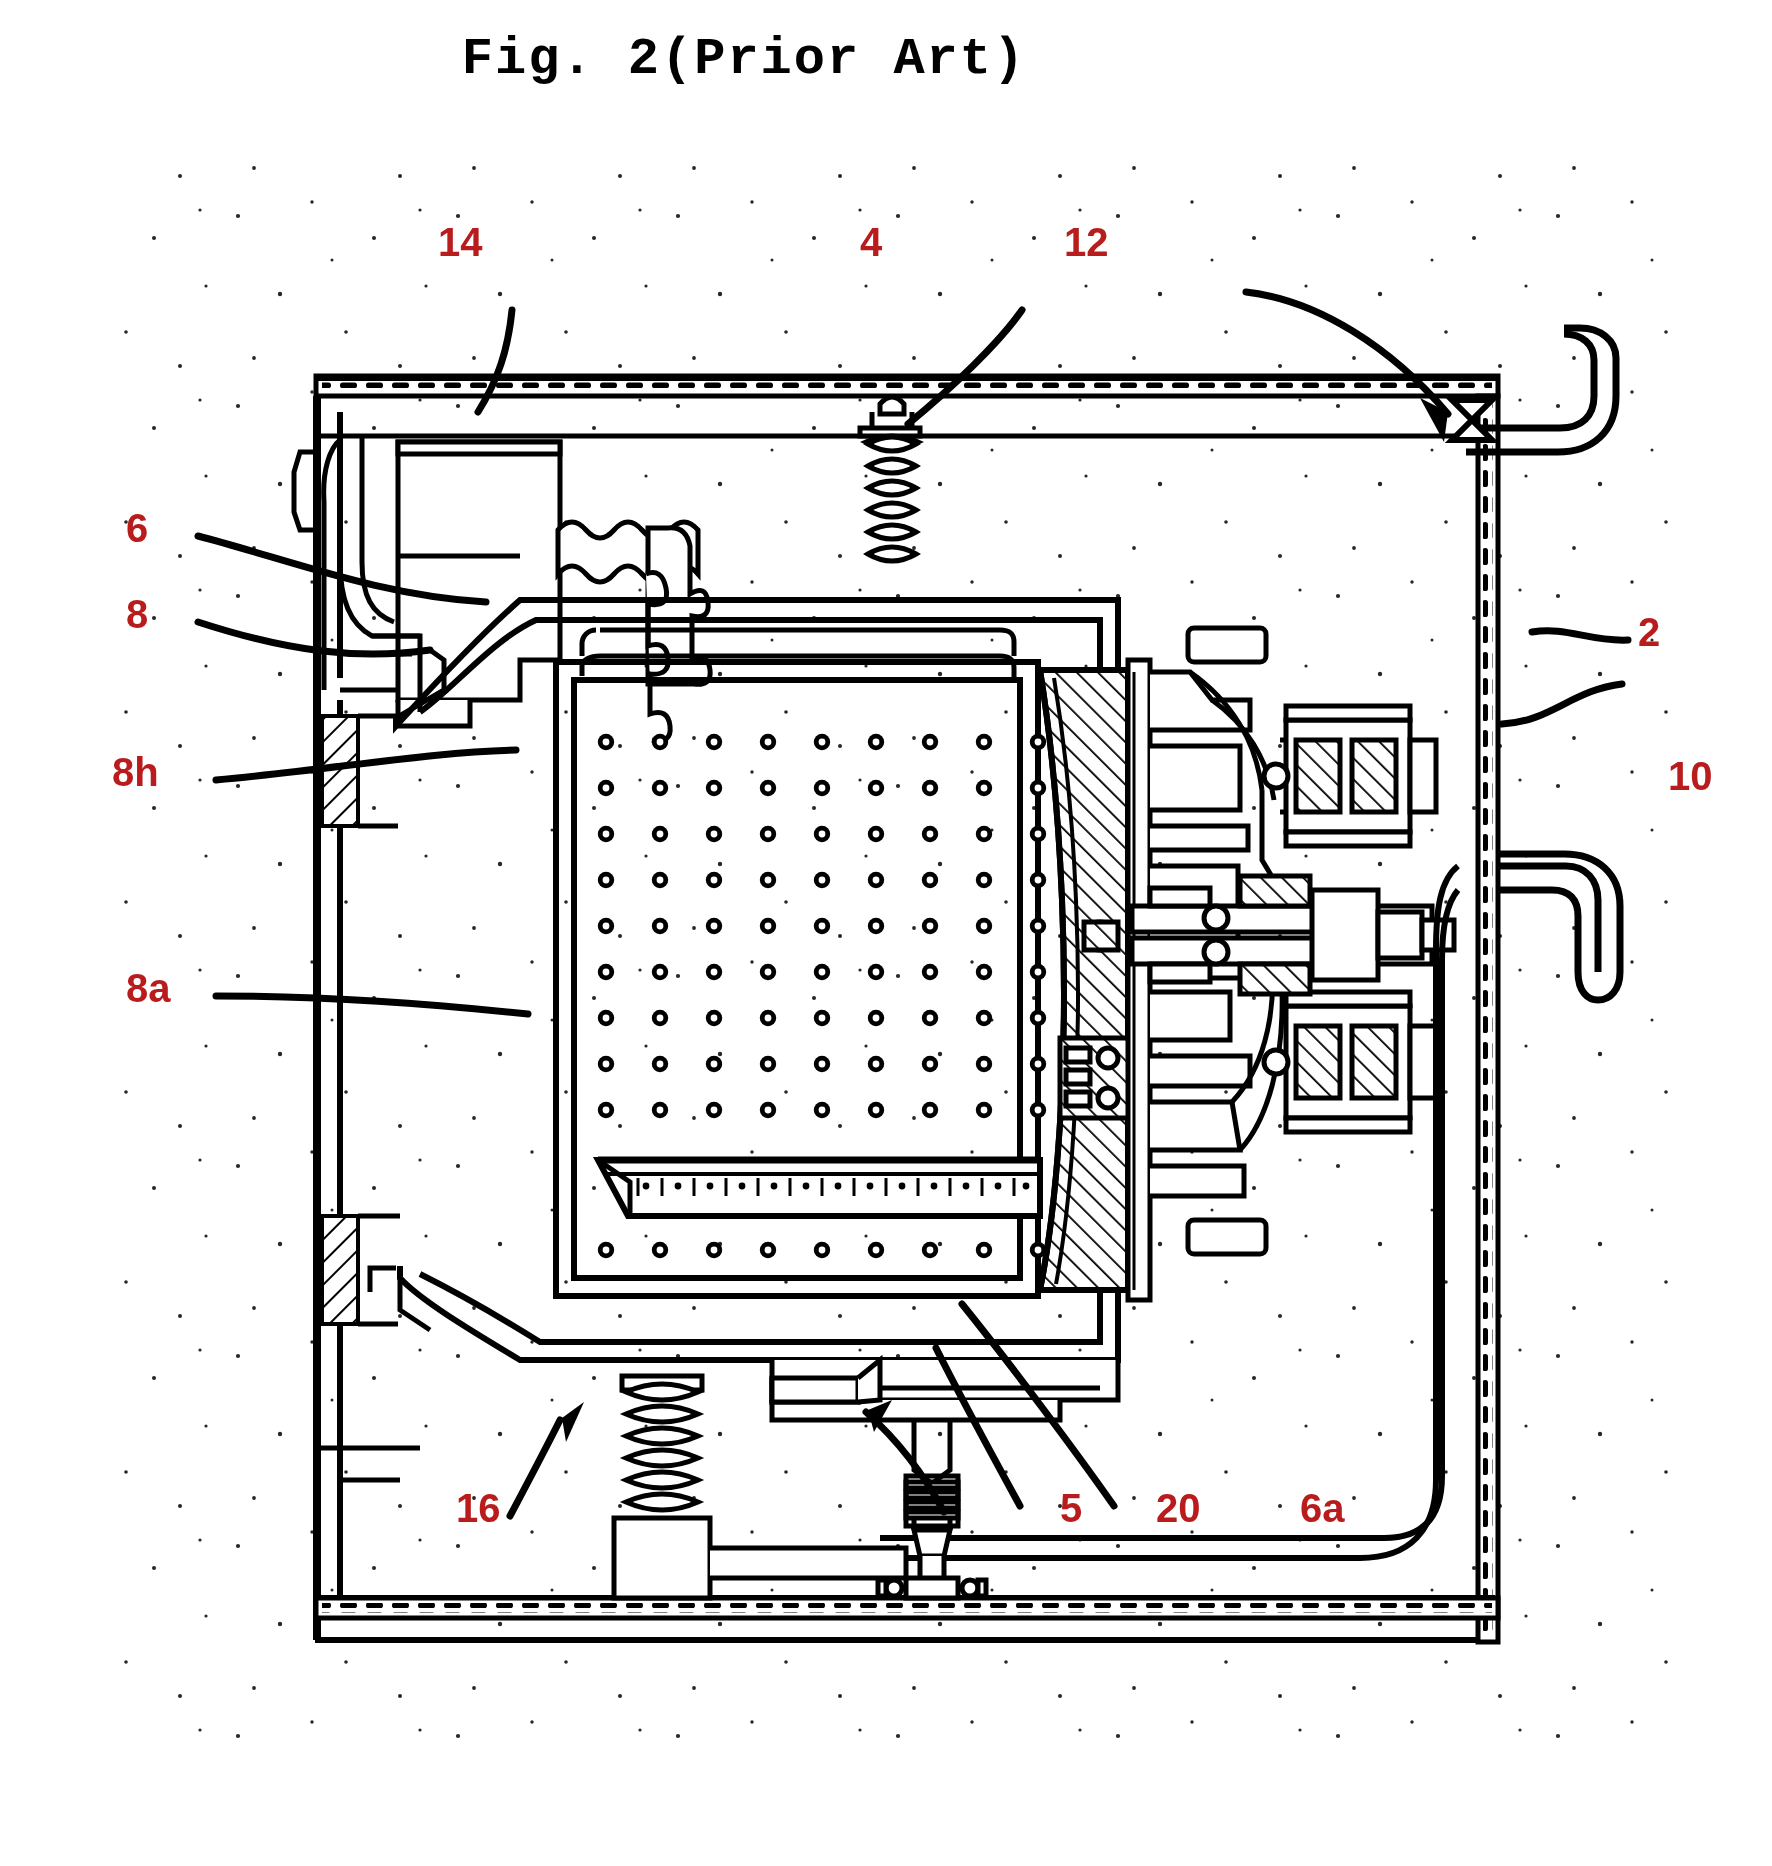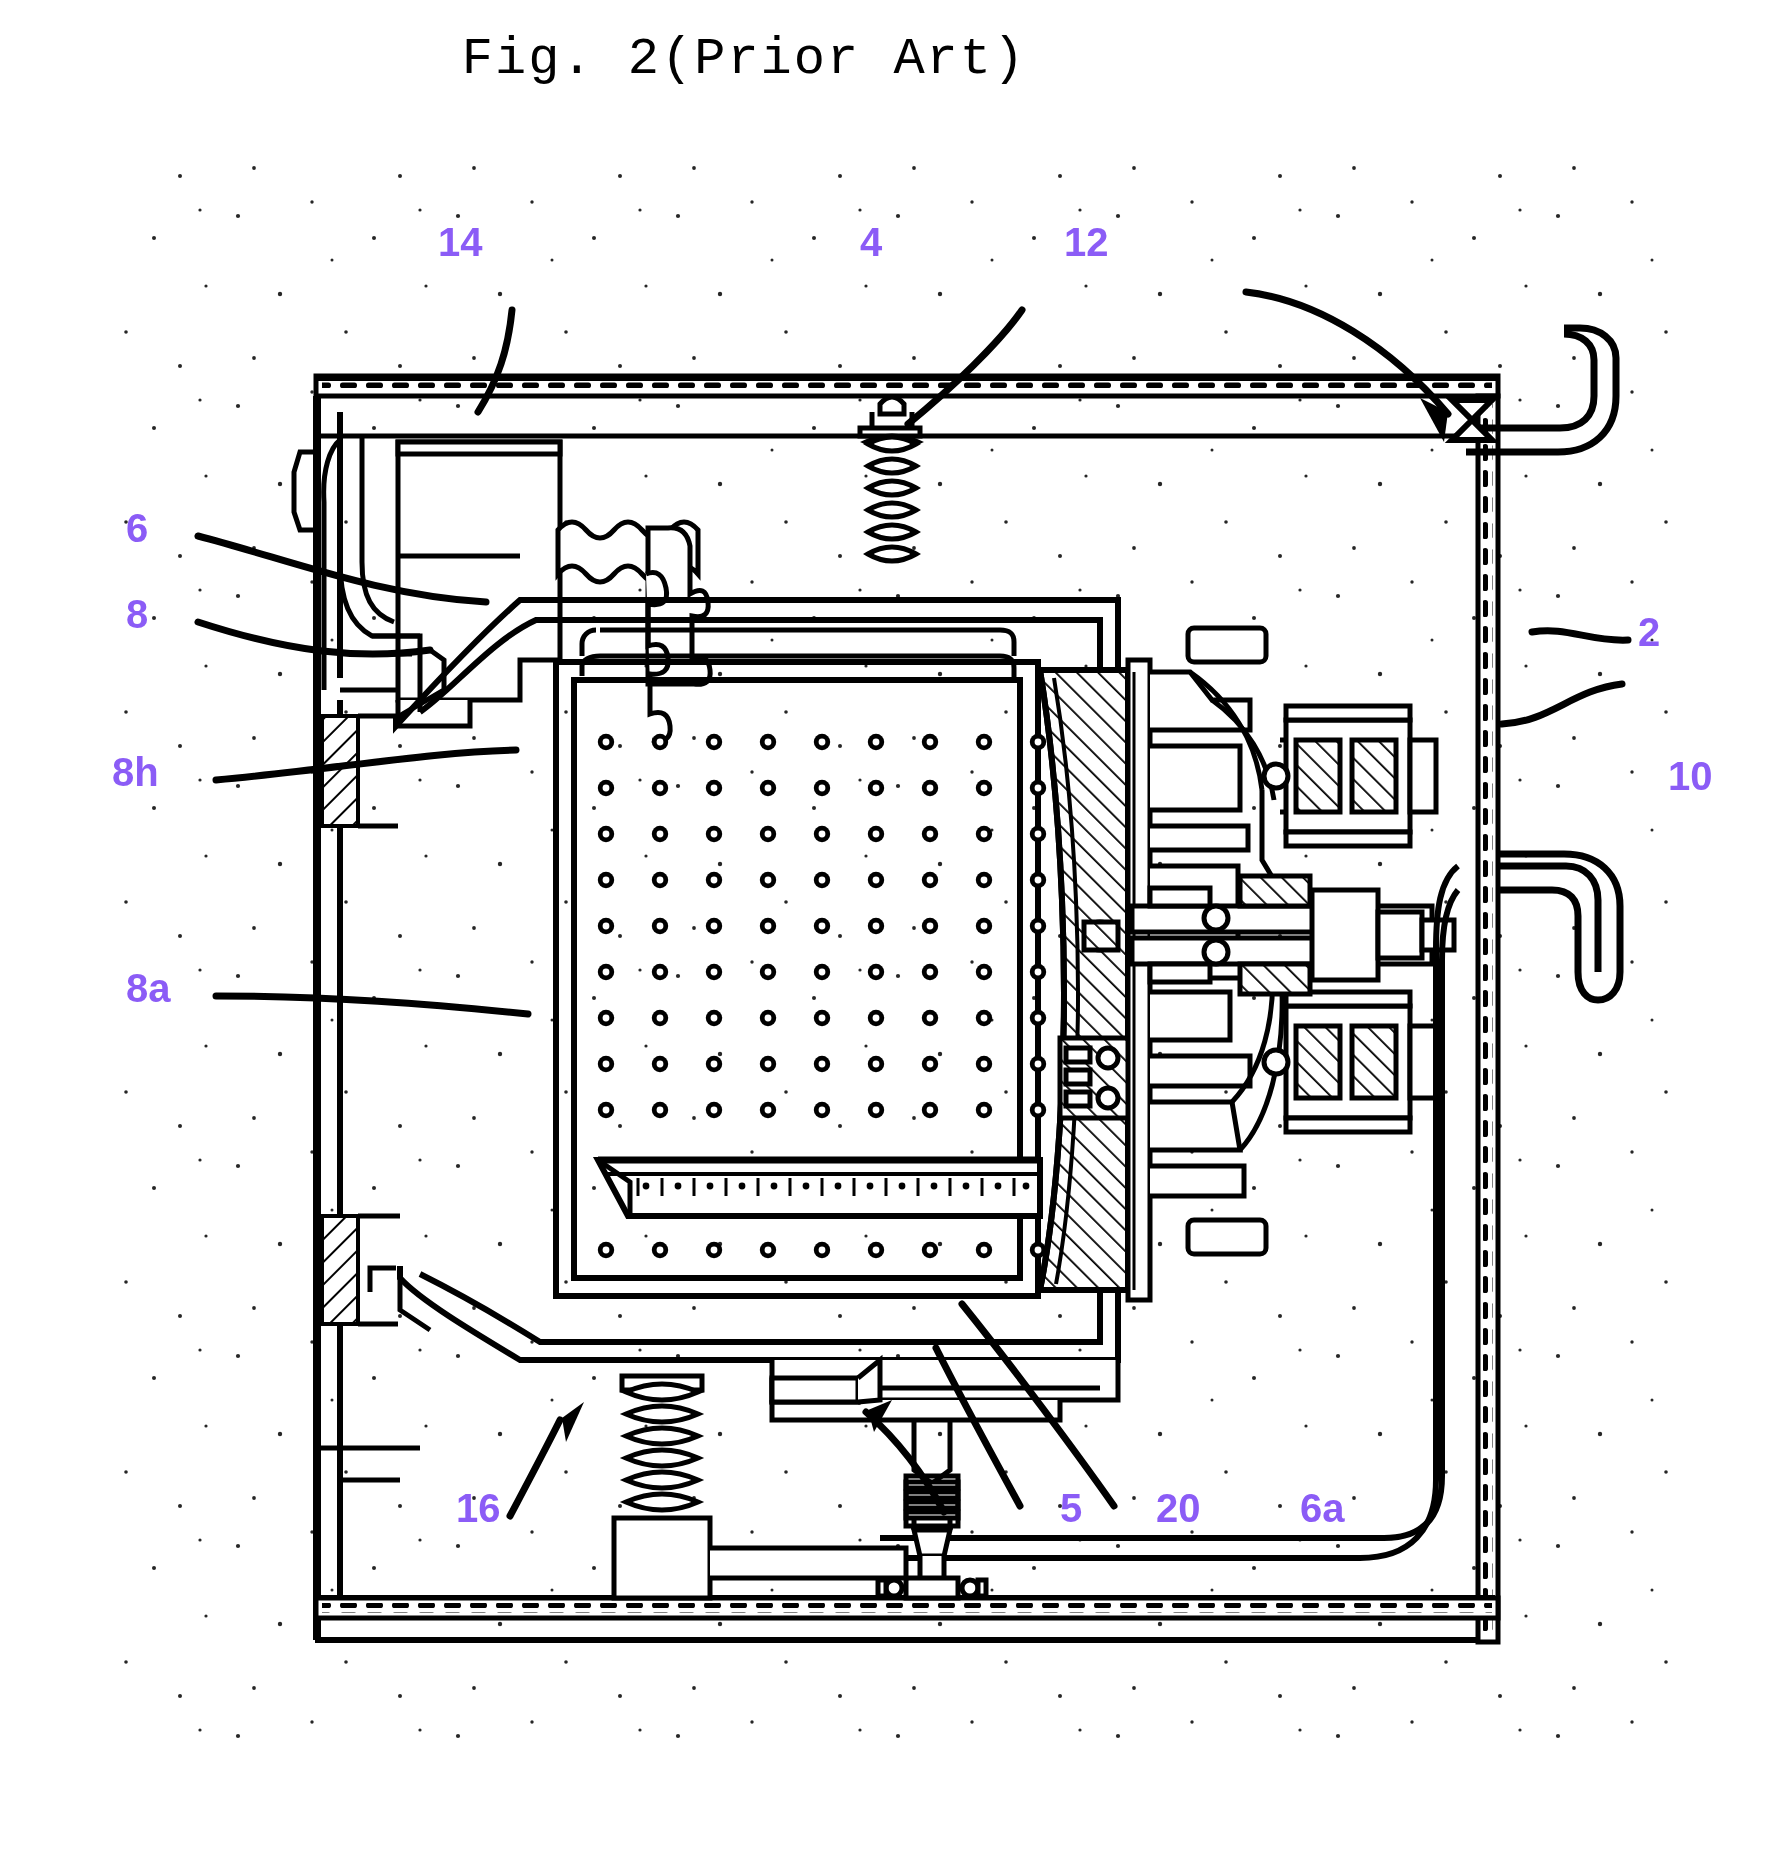--- a/index.html
+++ b/index.html
@@ -18,38 +18,38 @@
     overflow: hidden;
   }
   #fig-title {
     position: absolute;
     left: 0;
     top: 30px;
     width: 1488px;
     text-align: center;
     font-family: "Liberation Mono", "DejaVu Sans Mono", monospace;
     font-size: 52px;
-    font-weight: normal;
+    font-weight: bold;
     letter-spacing: 2px;
     color: #000000;
     white-space: pre;
   }
   #drawing {
     position: absolute;
     left: 0;
     top: 0;
     width: 1772px;
     height: 1866px;
   }
   .ref-num {
     position: absolute;
     font-family: "Liberation Sans", sans-serif;
     font-size: 40px;
     font-weight: 700;
-    color: #8b5cf6;
+    color: #b91c1c;
     line-height: 1;
     white-space: nowrap;
   }
 </style>
 </head>
 <body>
 
 <div id="page">
 
   <div id="fig-title">Fig. 2(Prior Art)</div>

